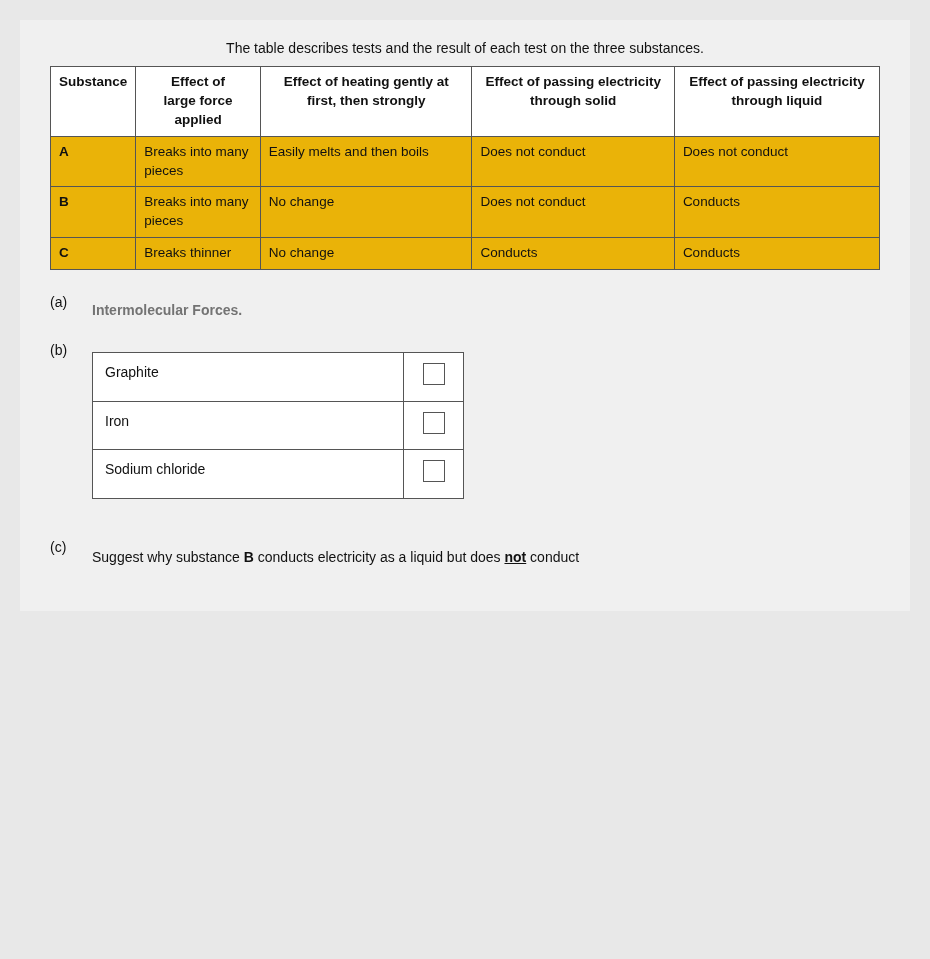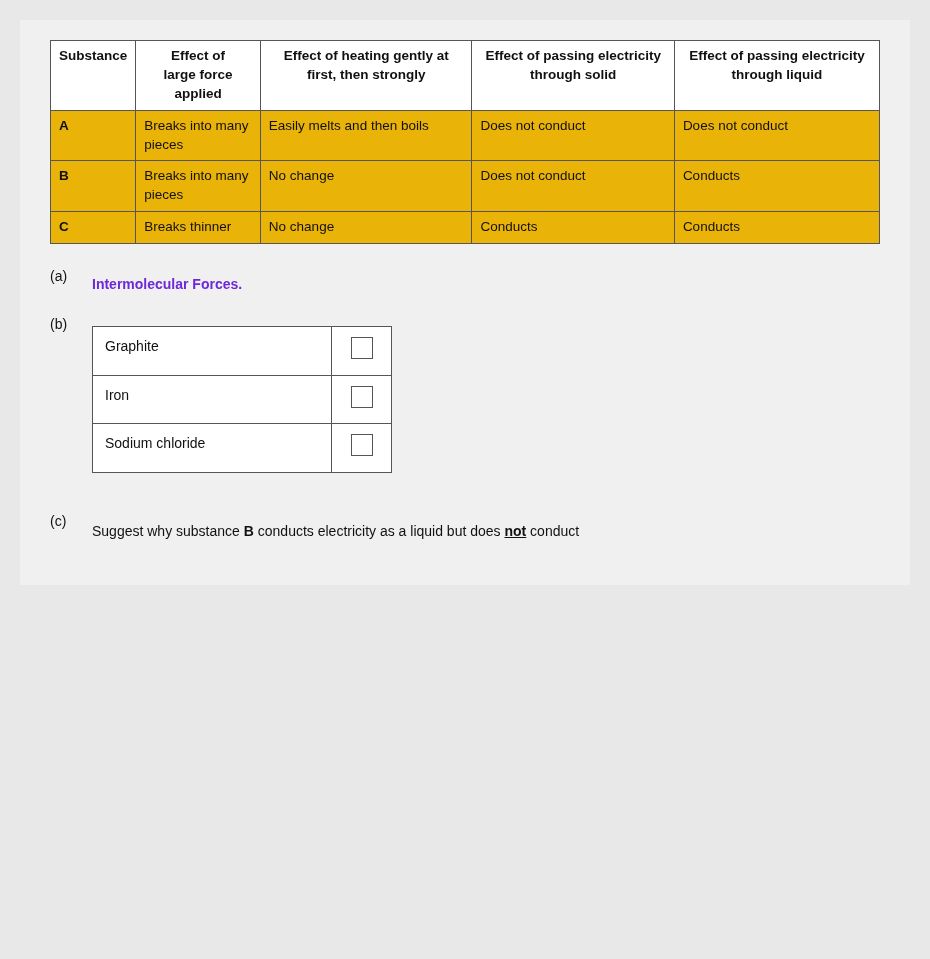--- a/index.html
+++ b/index.html
@@ -35,29 +35,29 @@
       line-height: 1.4;
     }
     th {
       font-weight: bold;
       background: #fff;
     }
     .header-row th:first-child {
       font-weight: bold;
     }
     .answer-text {
-      color: #6d28d9;
+      color: #737373;
       font-weight: bold;
       font-size: 14px;
       margin-top: 8px;
       margin-bottom: 8px;
     }
     .tick-table {
       border-collapse: collapse;
-      width: 300px;
+      width: 372px;
       margin-top: 10px;
       background: #fff;
     }
     .tick-table td {
       border: 1px solid #555;
       padding: 10px 12px;
       font-size: 14px;
     }
     .tick-table td.tick-cell {
       width: 60px;
@@ -87,20 +87,21 @@
     .bottom-note {
       font-size: 14px;
       margin-top: 10px;
     }
   </style>
 </head>
 <body>
 
 <div class="page">
 
+  <p class="intro-text">The table describes tests and the result of each test on the three substances.</p>
 
   <table>
     <thead>
       <tr class="header-row">
         <th>Substance</th>
         <th>Effect of<br>large force<br>applied</th>
         <th>Effect of heating gently at first, then strongly</th>
         <th>Effect of passing electricity through solid</th>
         <th>Effect of passing electricity through liquid</th>
       </tr>

